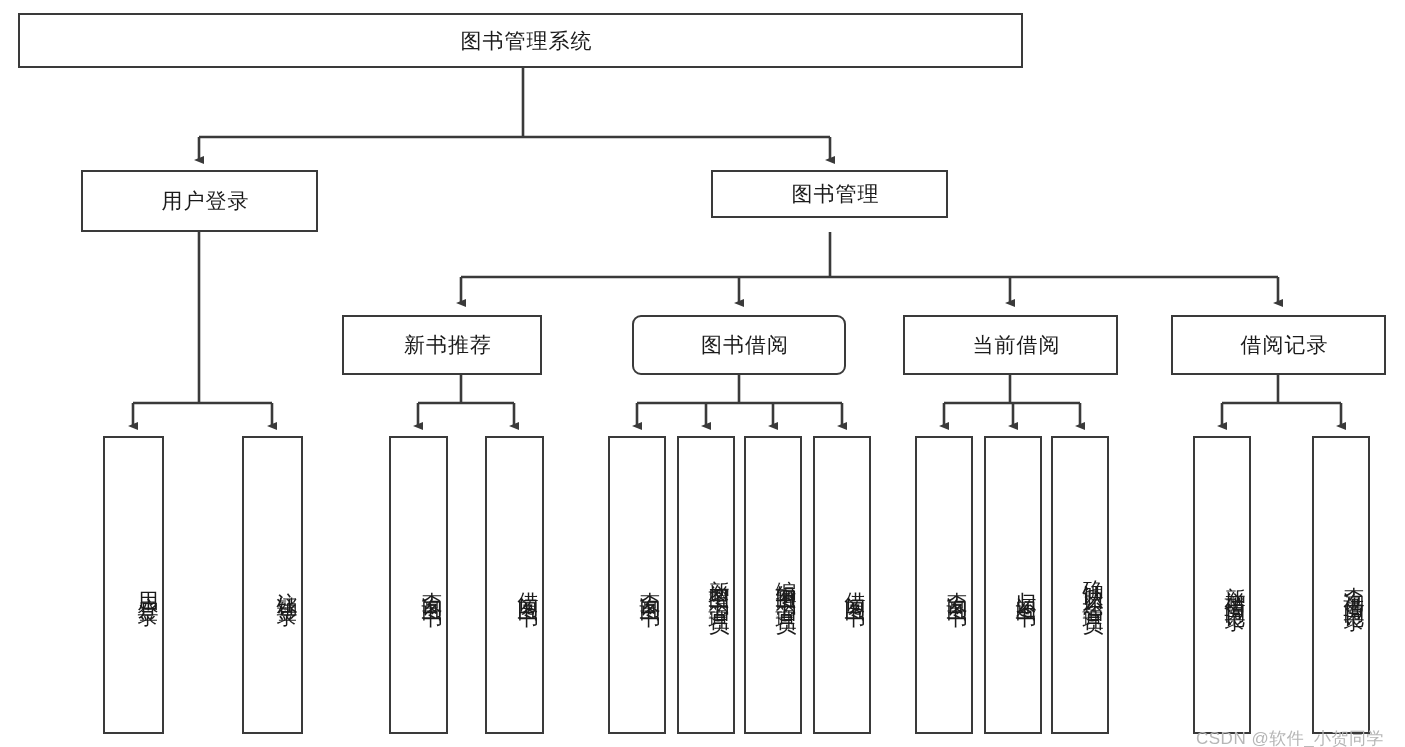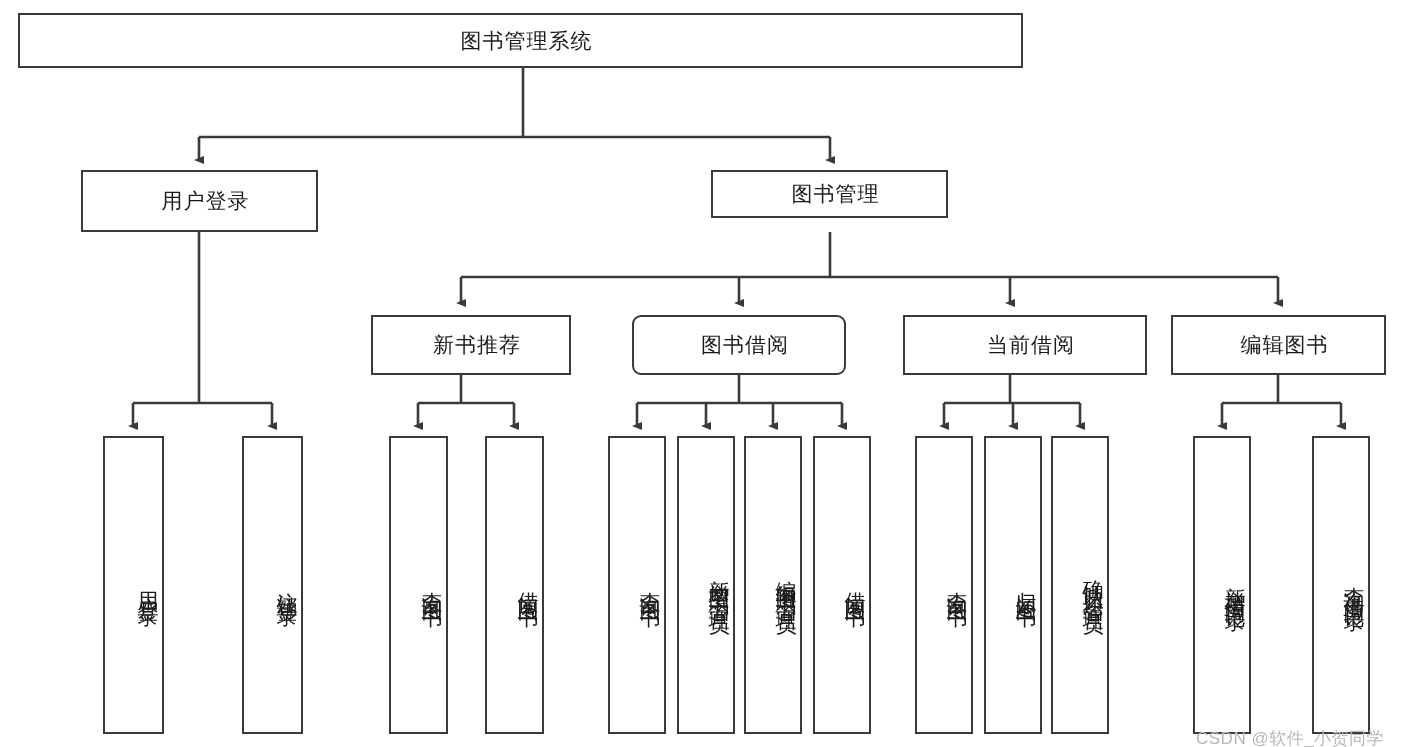--- a/index.html
+++ b/index.html
@@ -126,31 +126,31 @@
     <span>图书管理系统</span>
   </div>
 
   <div class="node horiz" style="left:81px; top:170px; width:237px; height:62px;">
     <span>用户登录</span>
   </div>
   <div class="node horiz" style="left:711px; top:170px; width:237px; height:48px;">
     <span>图书管理</span>
   </div>
 
-  <div class="node horiz" style="left:371px; top:315px; width:200px; height:60px;">
+  <div class="node horiz" style="left:342px; top:315px; width:200px; height:60px;">
     <span>新书推荐</span>
   </div>
   <div class="node horiz" style="left:632px; top:315px; width:214px; height:60px;border-radius:9px;">
     <span>图书借阅</span>
   </div>
-  <div class="node horiz" style="left:903px; top:315px; width:244px; height:60px;">
+  <div class="node horiz" style="left:903px; top:315px; width:215px; height:60px;">
     <span>当前借阅</span>
   </div>
   <div class="node horiz" style="left:1171px; top:315px; width:215px; height:60px;">
-    <span>编辑图书</span>
+    <span>借阅记录</span>
   </div>
 
   <div class="node vert" style="left:103px; top:436px; width:61px; height:298px;">
     <span class="vtext">用户登录</span>
   </div>
   <div class="node vert" style="left:242px; top:436px; width:61px; height:298px;">
     <span class="vtext">注销登录</span>
   </div>
 
   <div class="node vert" style="left:389px; top:436px; width:59px; height:298px;">

